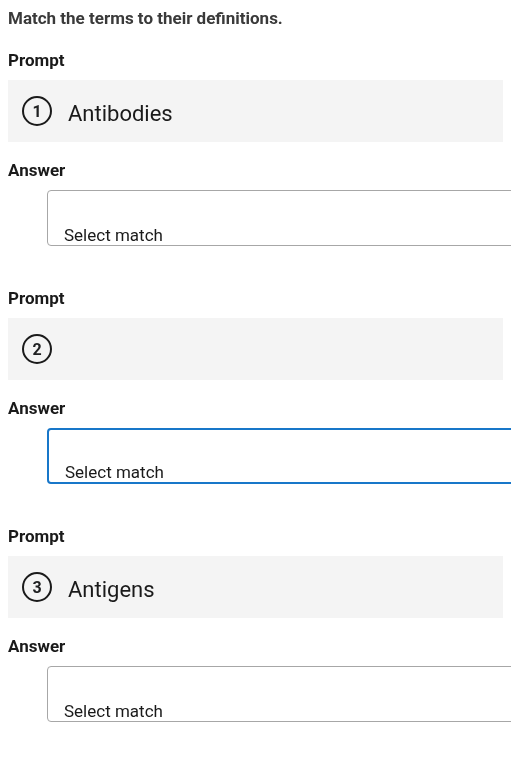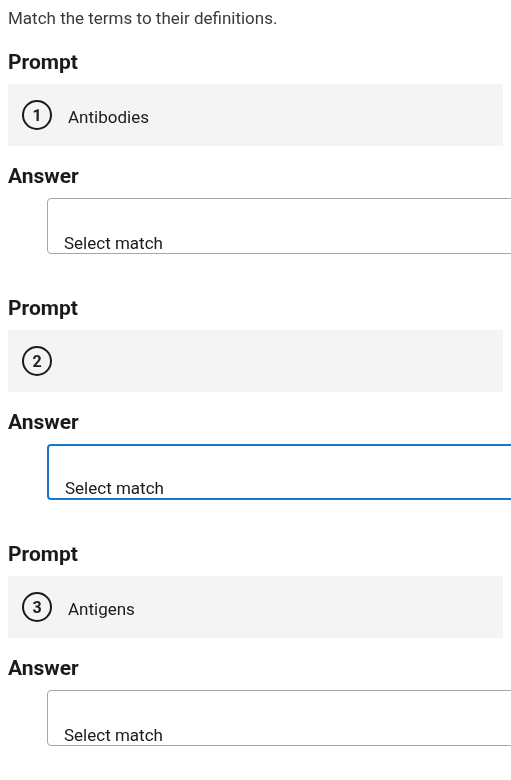--- a/index.html
+++ b/index.html
@@ -7,24 +7,24 @@
       font-family: -apple-system, BlinkMacSystemFont, "Segoe UI", Roboto, "Helvetica Neue", Arial, sans-serif;
       width: 511px;
       padding: 8px;
       color: #202122;
       background: #fff;
     }
     .instruction {
       font-size: 17px;
       color: #3a3a3a;
       margin-bottom: 22px;
-      font-weight: 400;
+      font-weight: 700;
     }
     .label {
-      font-size: 21px;
+      font-size: 17px;
       font-weight: 700;
       color: #1a1a1a;
       margin-bottom: 10px;
     }
     .prompt-box {
       background: #f4f4f4;
       padding: 16px 14px;
       margin-bottom: 18px;
       display: flex;
       align-items: center;
@@ -36,21 +36,21 @@
       border-radius: 50%;
       display: flex;
       align-items: center;
       justify-content: center;
       font-weight: 700;
       font-size: 16px;
       margin-right: 16px;
       flex-shrink: 0;
     }
     .prompt-text {
-      font-size: 17px;
+      font-size: 22px;
       font-weight: 400;
       color: #1a1a1a;
       padding-top: 4px;
     }
     .select-box {
       width: 100%;
       height: 56px;
       border: 1px solid #a7a7a7;
       border-radius: 4px;
       background: #fff;

